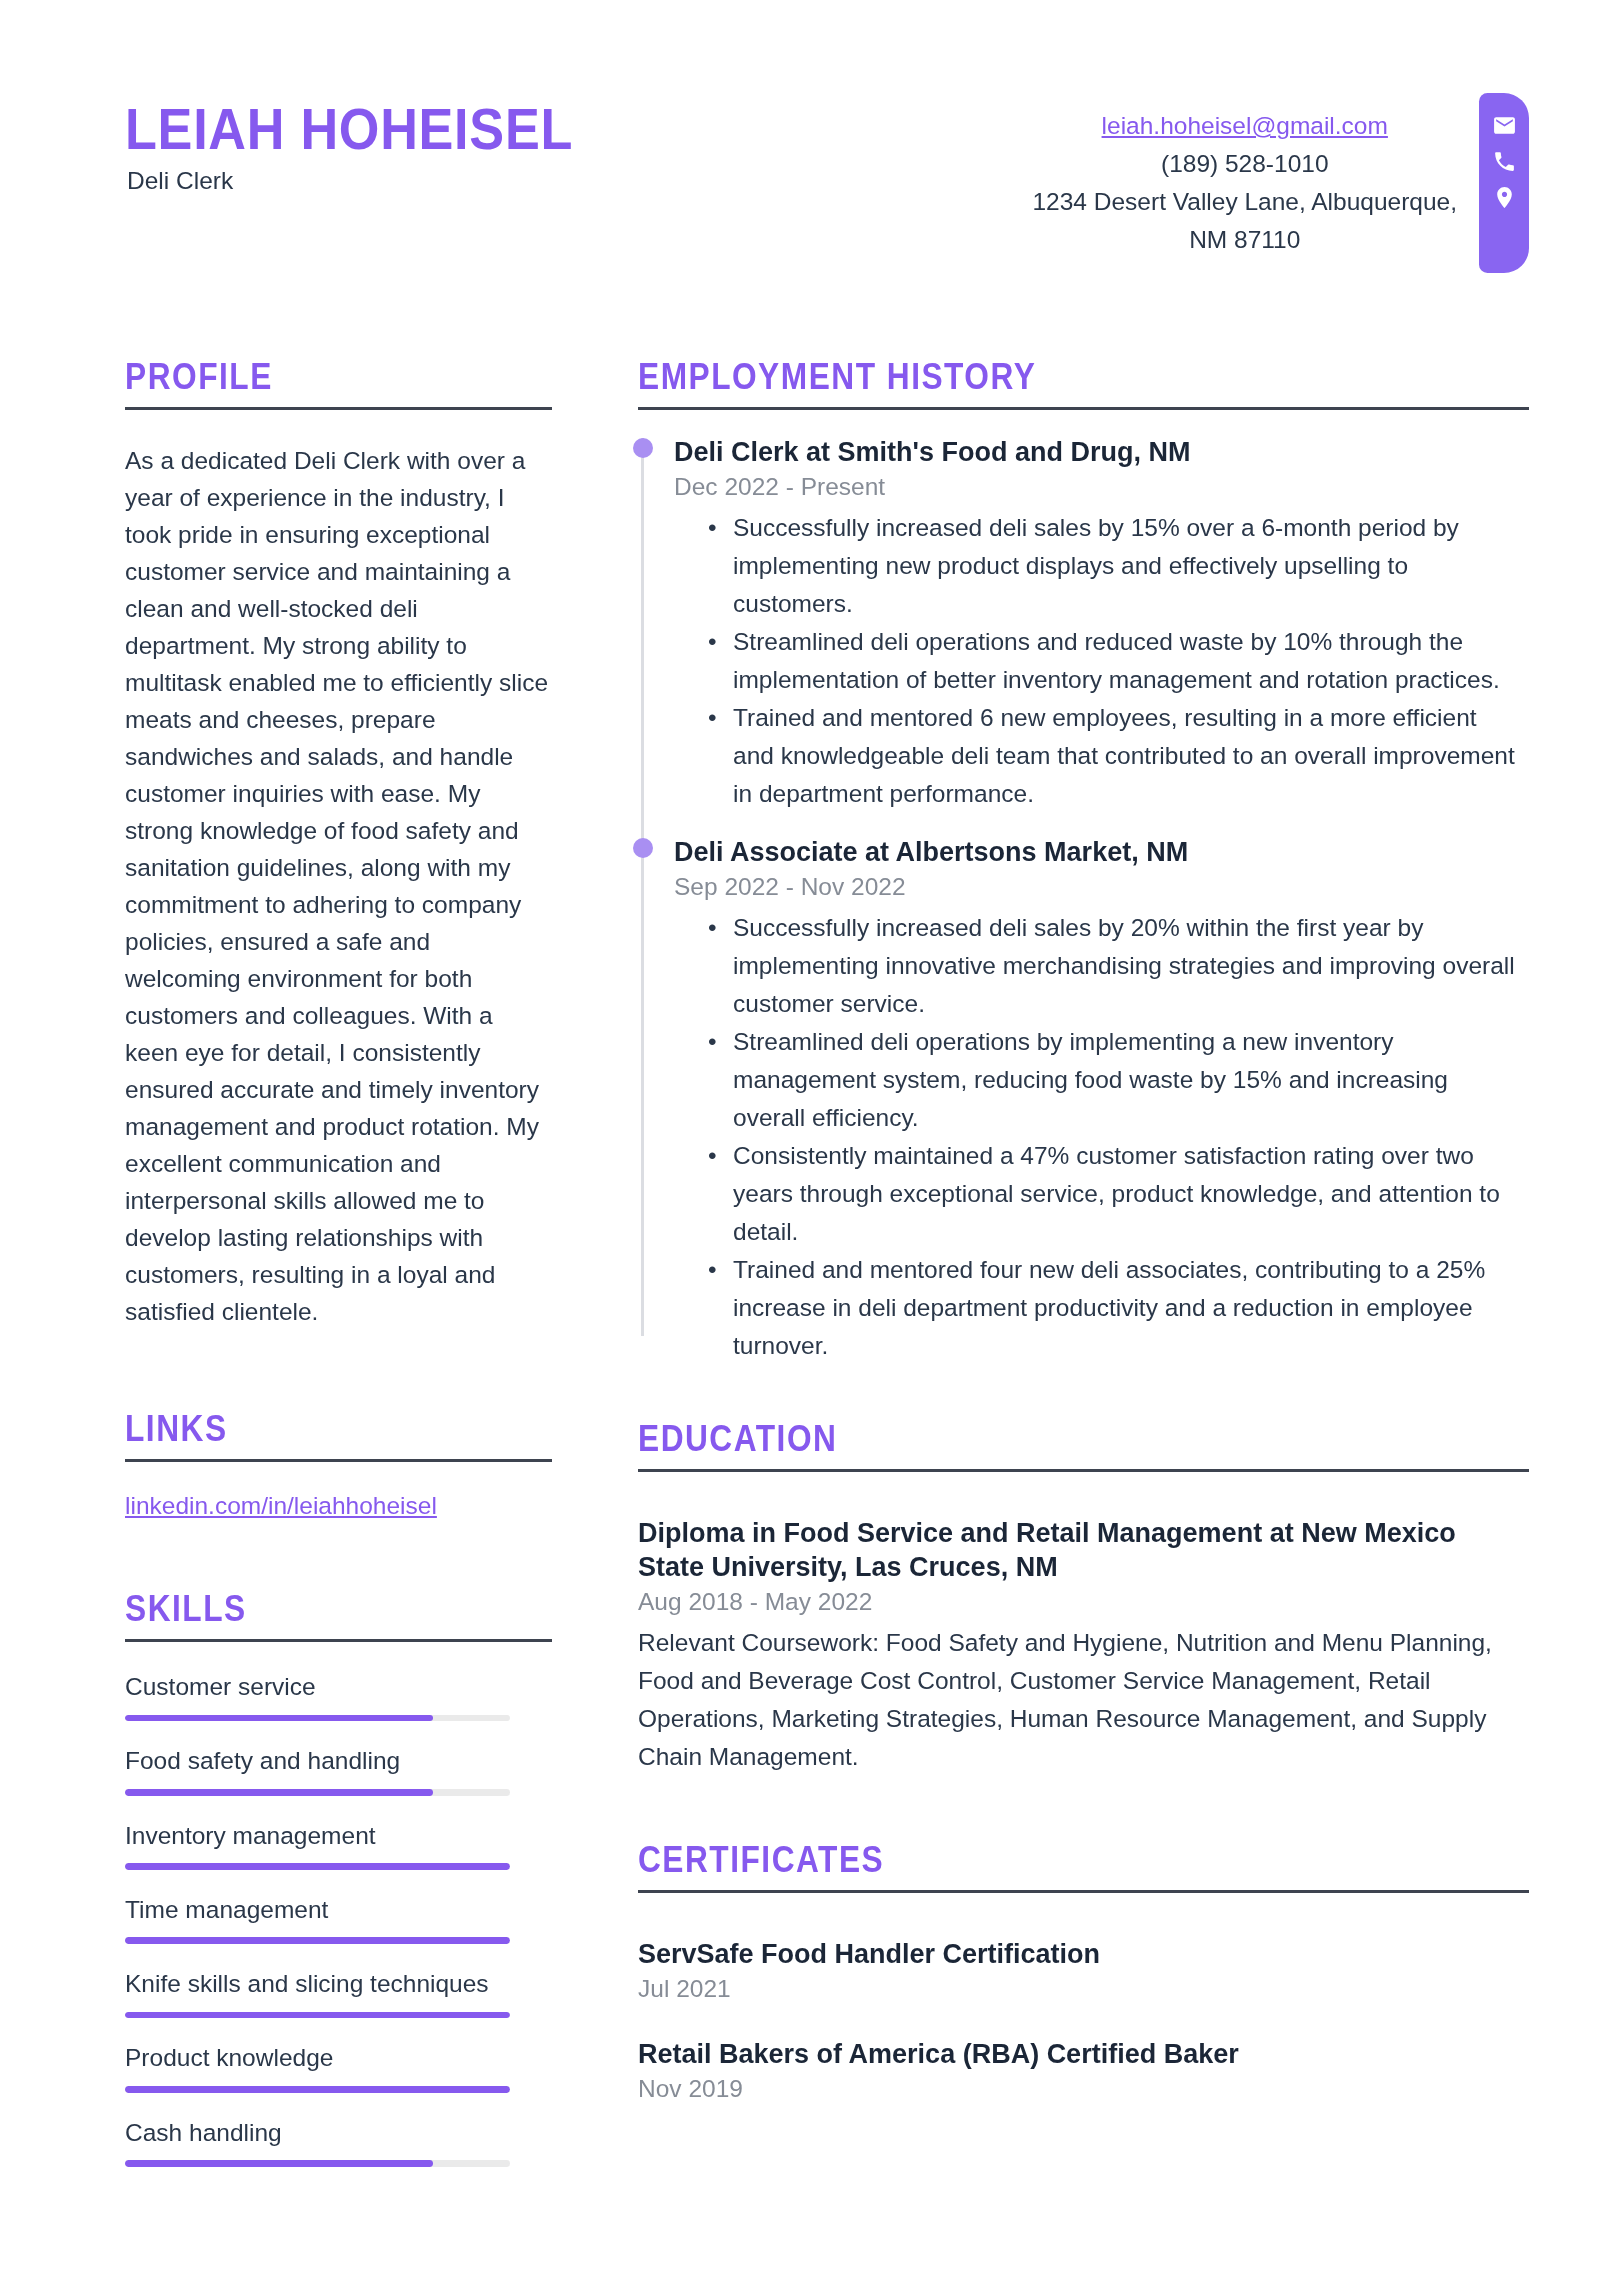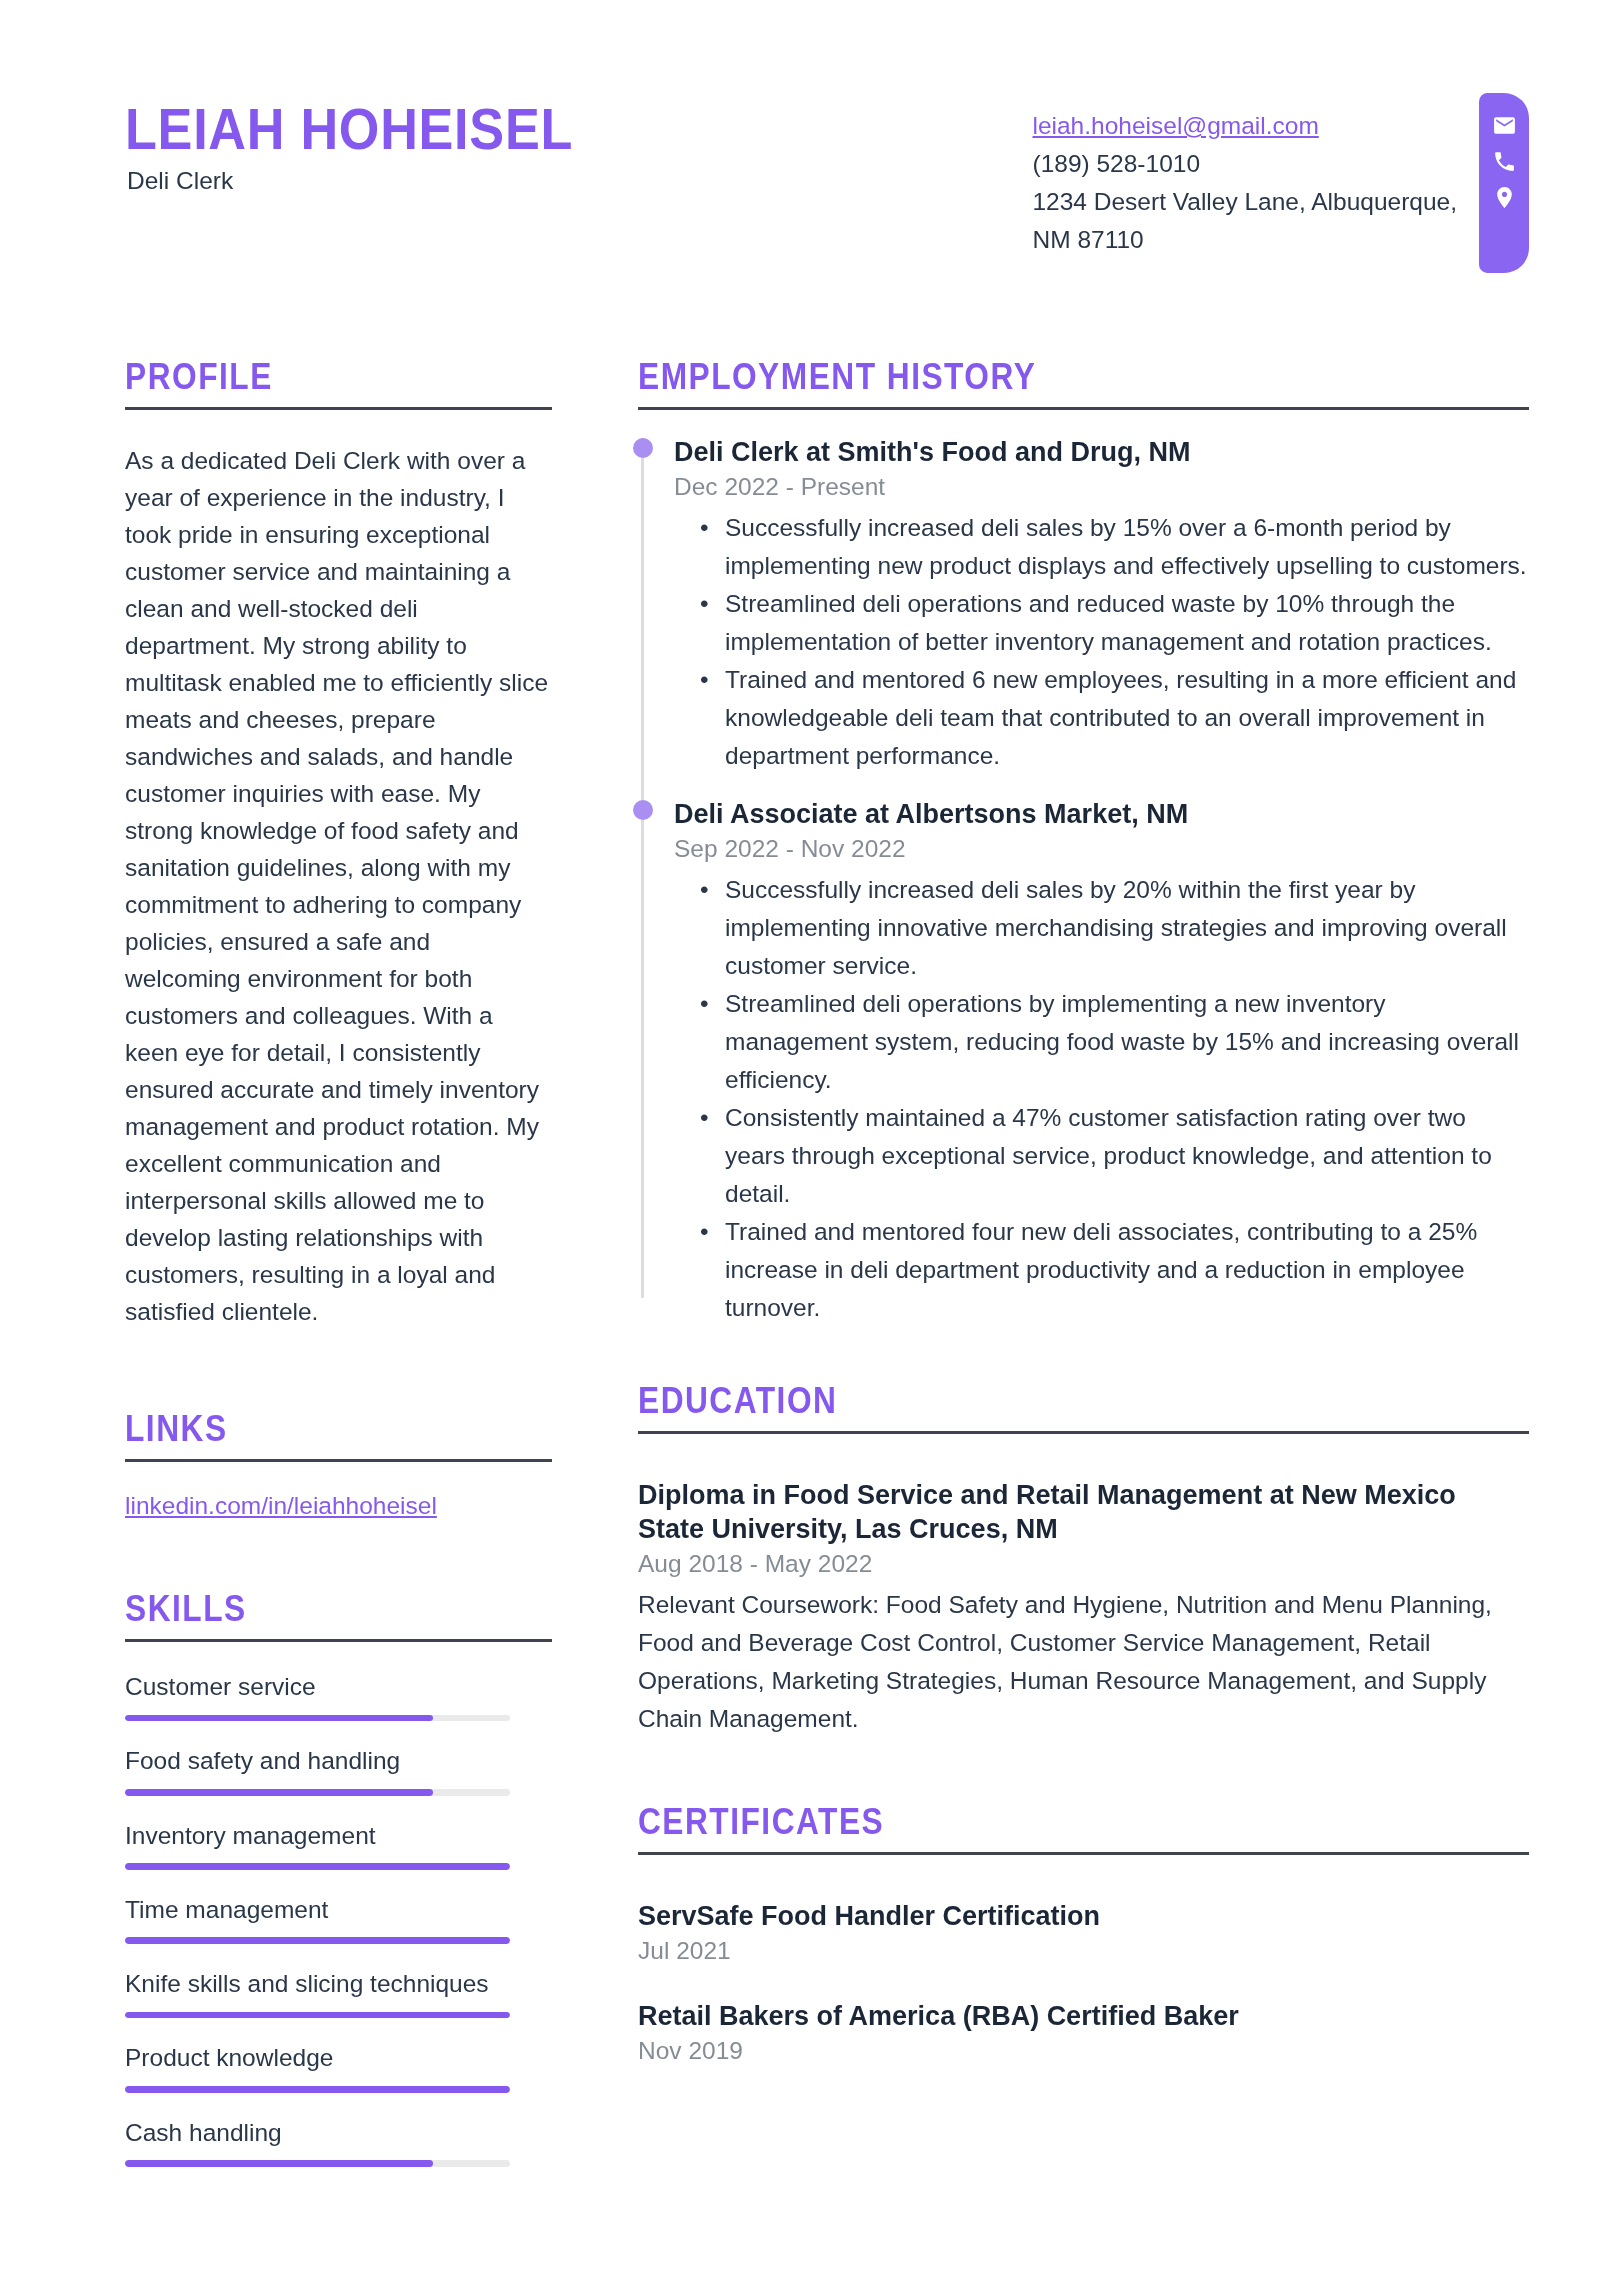--- a/index.html
+++ b/index.html
@@ -21,21 +21,21 @@
   }
   
   .name{
     position:absolute;left:125px;top:100px;margin:0;
     font-size:58px;line-height:58px;font-weight:700;color:var(--accent);
     letter-spacing:0.8px;white-space:nowrap;
     transform:scaleX(.9);transform-origin:left top;
   }
   .job-title{position:absolute;left:127px;top:167px;font-size:24.5px;color:var(--body);}
   .contact{
-    position:absolute;top:107px;right:167px;text-align:left;
+    position:absolute;top:107px;right:167px;text-align:center;
     font-size:24.5px;line-height:38px;color:var(--body);
   }
   .contact a{color:var(--accent);text-decoration:underline;}
   .contact-bar{
     position:absolute;left:1479px;top:93px;width:50px;height:180px;
     background:var(--contact-bar);border-radius:8.5px 25px 25px 8.5px;
     display:flex;flex-direction:column;align-items:center;padding-top:20px;gap:11px;
   }
   .contact-bar svg{display:block;width:25px;height:25px;fill:#fff;}
   
@@ -60,21 +60,21 @@
   .skill-label{font-size:24.5px;line-height:29px;color:var(--body);}
   .skill-track{margin-top:13.5px;width:385px;height:6.8px;border-radius:3.4px;background:var(--track);overflow:hidden;}
   .skill-fill{height:6.8px;border-radius:3.4px;background:var(--accent);}
   
   .timeline{position:relative;margin-top:25px;}
   .timeline .vline{position:absolute;left:2.5px;top:3.4px;bottom:29px;width:3.4px;background:var(--tline);}
   .job{position:relative;padding-left:36px;margin-bottom:22px;}
   .job .dot{position:absolute;left:-5px;top:3.4px;width:20px;height:20px;border-radius:50%;background:var(--dot);}
   .entry-title{margin:0;font-size:27px;line-height:34px;font-weight:700;color:var(--title);}
   .entry-date{font-size:24.5px;line-height:25px;color:var(--muted);margin:5px 0 10px 0;}
-  .bullets{margin:0;padding:0;list-style:none;}
+  .bullets{margin:8px;padding:0;list-style:none;}
   .bullets li{position:relative;padding-left:51px;font-size:24.5px;line-height:38px;color:var(--body);}
   .bullets li::before{content:"\2022";position:absolute;left:26px;top:0;}
   .entry{margin-top:44px;}
   .entry + .entry{margin-top:36px;}
   .entry-desc{margin:6.8px 0 0 0;font-size:24.5px;line-height:38px;color:var(--body);}
 </style>
 </head>
 <body>
 
 <div class="page">

